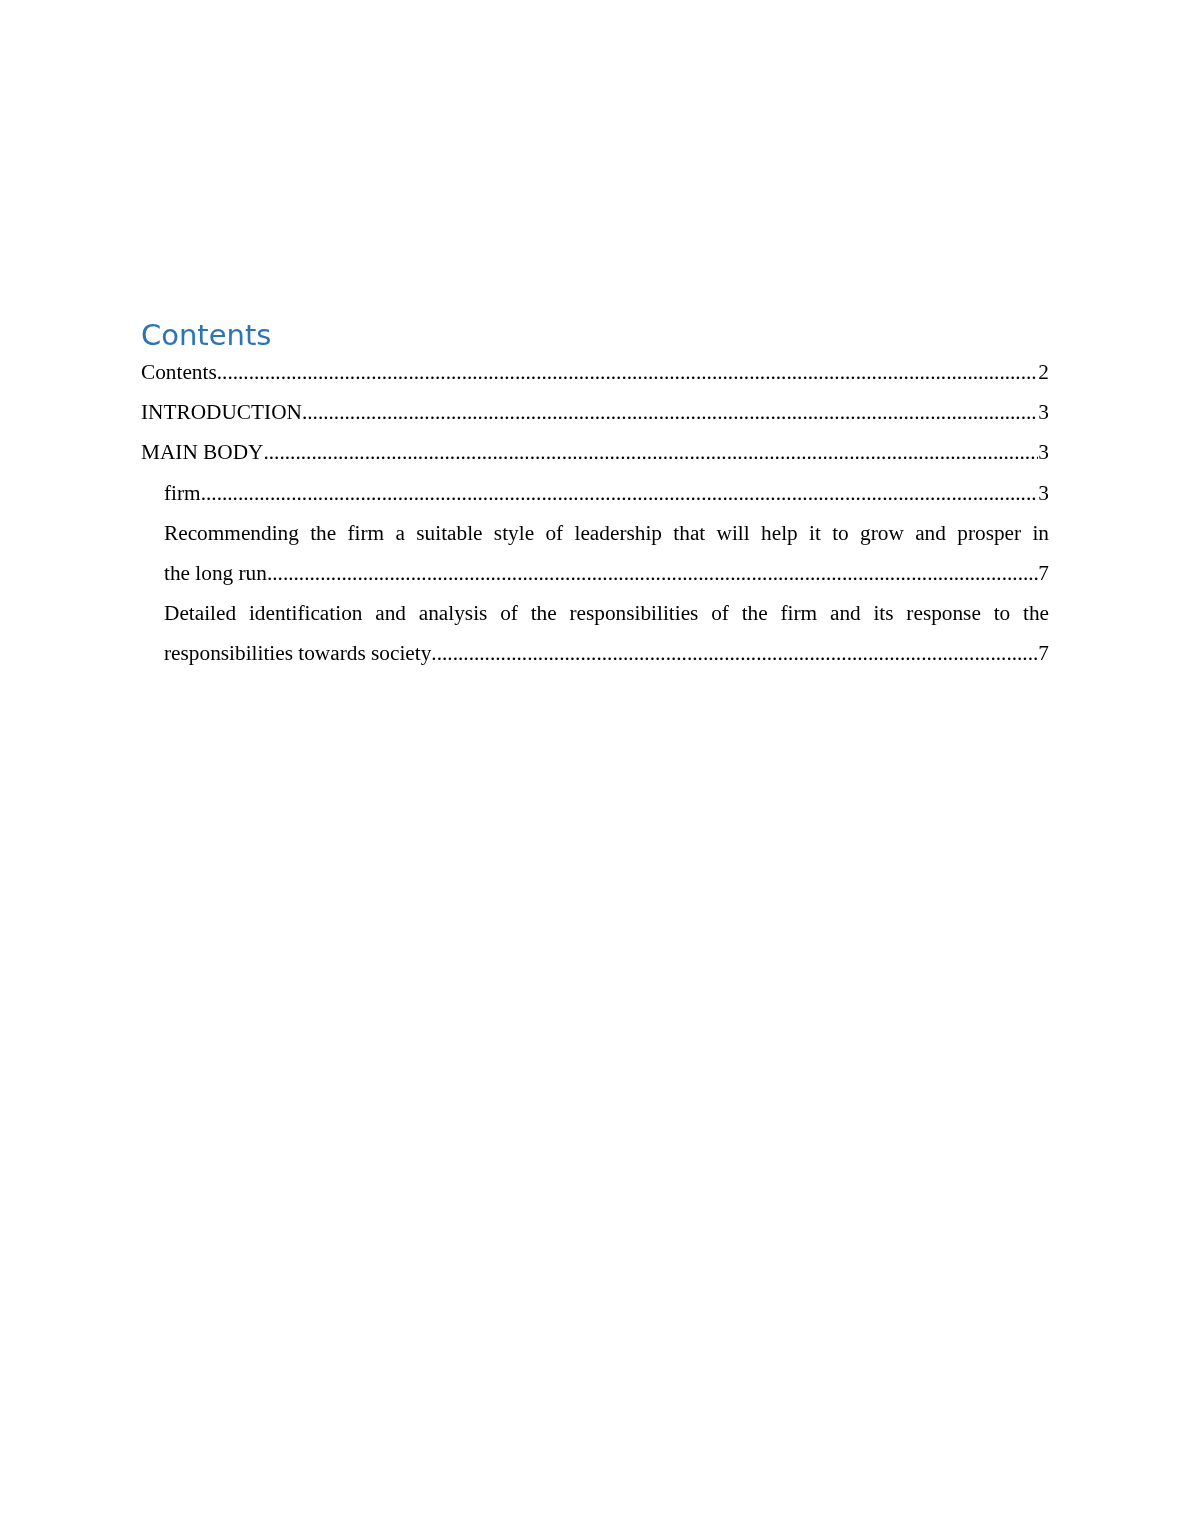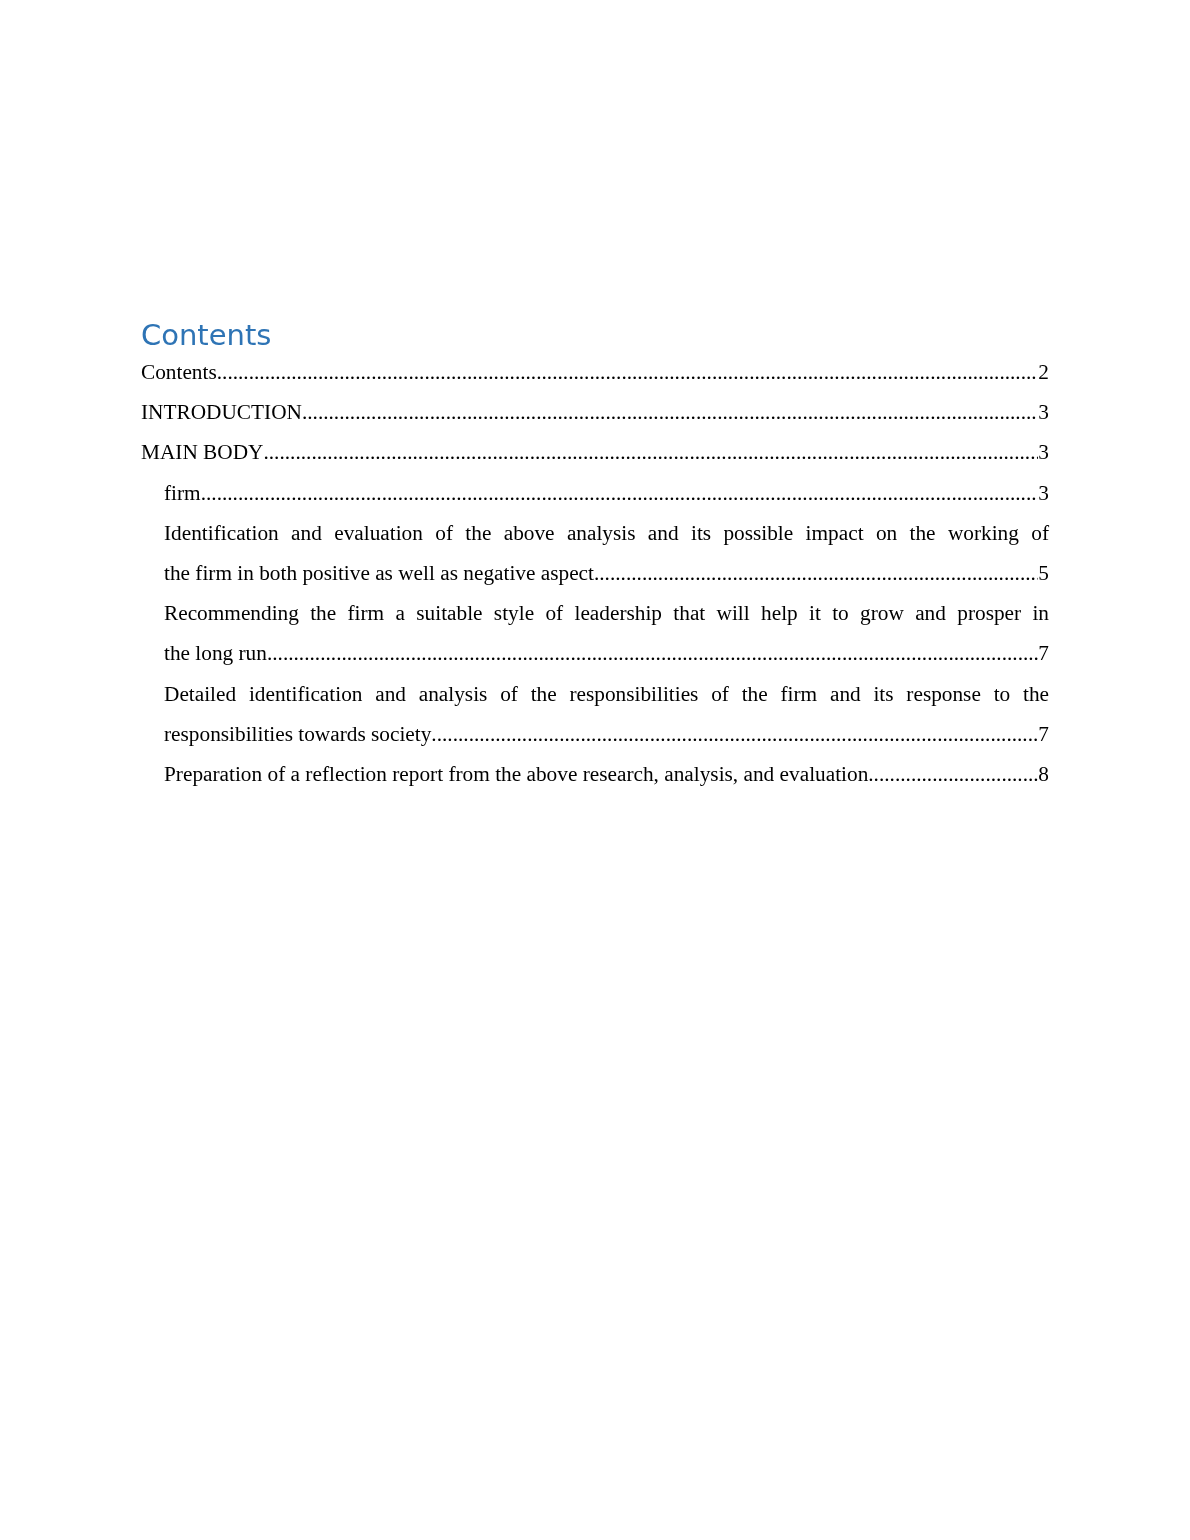--- a/index.html
+++ b/index.html
@@ -55,49 +55,36 @@
     </div>
 
     <div class="entry l2 multi">
       <div class="last">
         <span class="t">firm</span>
         <span class="leader"></span>
         <span class="pg">3</span>
       </div>
     </div>
 
-    <div class="entry l2 multi">
-      <span class="first">Identification and evaluation of the above analysis and its possible impact on the working of</span>
-      <div class="last">
-        <span class="t">the firm in both positive as well as negative aspect</span>
-        <span class="leader"></span>
-        <span class="pg">5</span>
-      </div>
-    </div>
 
 
     <div class="entry l2 multi">
       <span class="first">Recommending the firm a suitable style of leadership that will help it to grow and prosper in</span>
       <div class="last">
         <span class="t">the long run</span>
         <span class="leader"></span>
         <span class="pg">7</span>
       </div>
     </div>
 
     <div class="entry l2 multi">
       <span class="first">Detailed identification and analysis of the responsibilities of the firm and its response to the</span>
       <div class="last">
         <span class="t">responsibilities towards society</span>
         <span class="leader"></span>
         <span class="pg">7</span>
       </div>
     </div>
 
-    <div class="entry l2 single">
-      <span class="t">Preparation of a reflection report from the above research, analysis, and evaluation</span>
-      <span class="leader"></span>
-      <span class="pg">8</span>
-    </div>
 
 
   </div>
 </div>
 
 </body></html>

